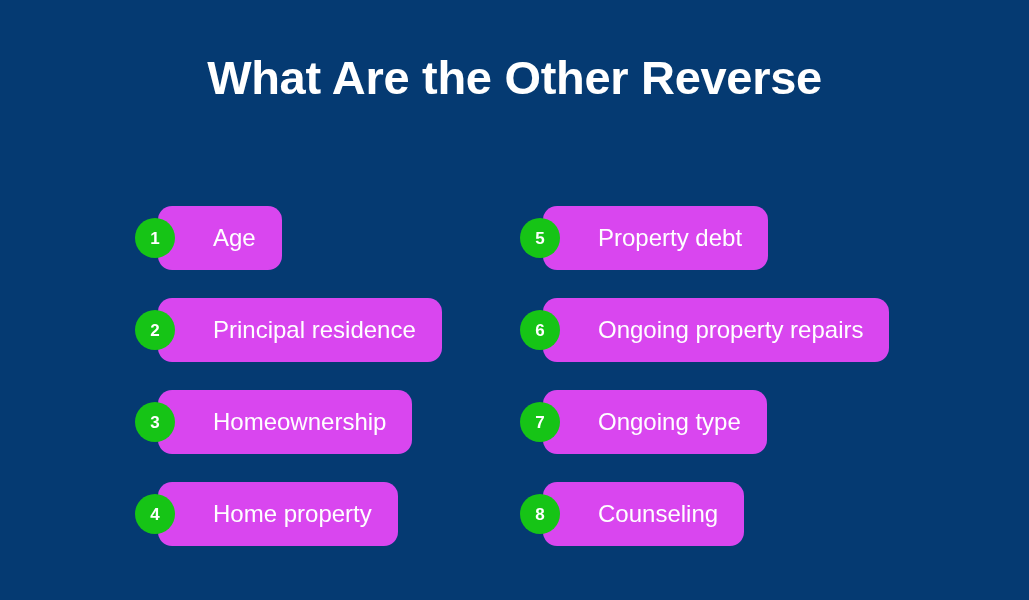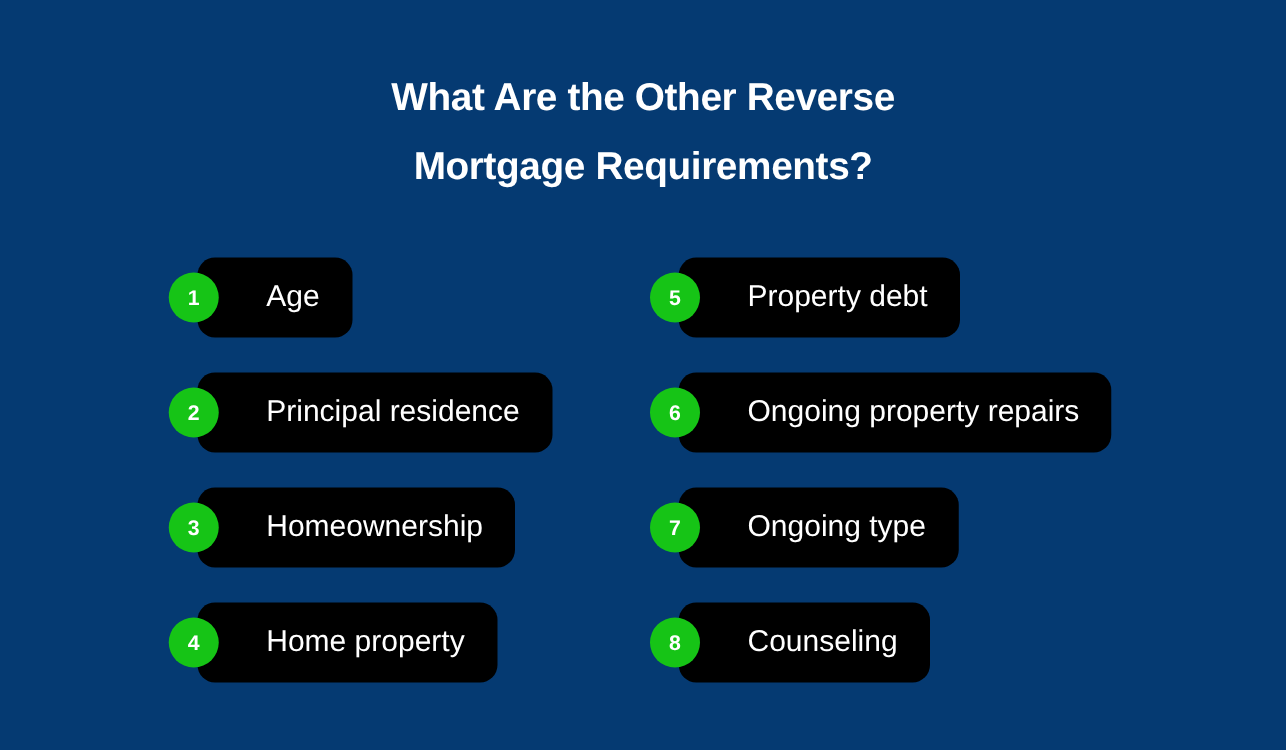--- a/index.html
+++ b/index.html
@@ -26,21 +26,21 @@
   .title-block {
     position: absolute;
     left: 0;
     top: 50px;
     width: 1029px;
     text-align: center;
   }
   .title-line {
     display: block;
     color: #FFFFFF;
-    font-size: 31px;
+    font-size: 47px;
     font-weight: bold;
     letter-spacing: -0.3px;
     line-height: 55px;
     white-space: nowrap;
   }
 
   
   .columns {
     position: absolute;
     left: 0;
@@ -62,21 +62,21 @@
     margin-bottom: 28px;
     display: block;
   }
   .item:last-child { margin-bottom: 0; }
 
   .pill {
     position: absolute;
     left: 23px;
     top: 0;
     height: 64px;
-    background: #000000;
+    background: #d946ef;
     border-radius: 14px;
     display: flex;
     align-items: center;
     box-sizing: border-box;
     padding-left: 55px;
     padding-right: 26px;
   }
   .pill-label {
     color: #FFFFFF;
     font-size: 24px;
@@ -105,21 +105,20 @@
     line-height: 1;
   }
 </style>
 </head>
 <body>
 
 <div class="slide">
 
   <div class="title-block">
     <span class="title-line">What Are the Other Reverse</span>
-    <span class="title-line">Mortgage Requirements?</span>
   </div>
 
   <div class="columns">
 
     <div class="column left">
 
       <div class="item">
         <div class="pill">
           <span class="pill-label">Age</span>
         </div>

